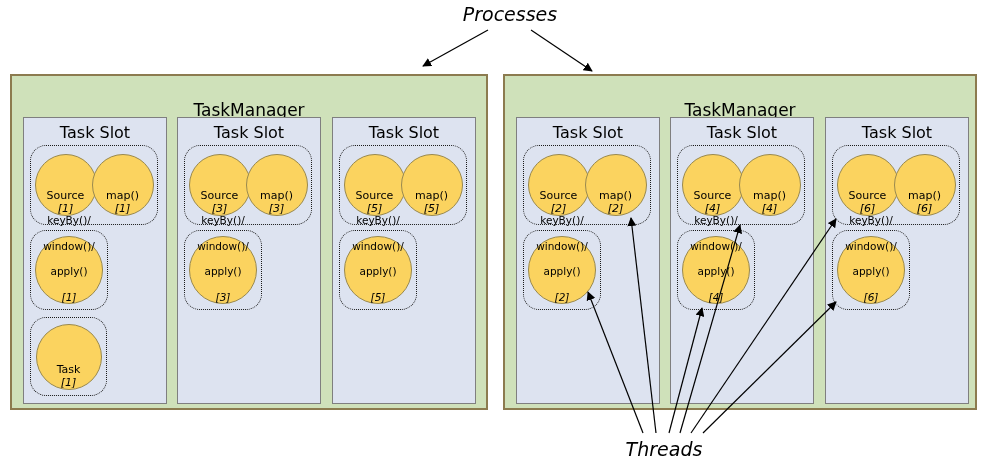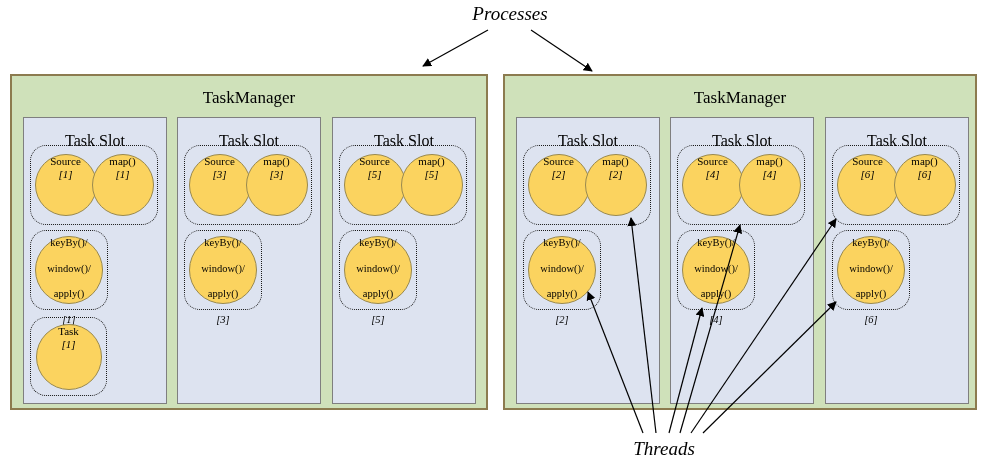--- a/index.html
+++ b/index.html
@@ -3,42 +3,42 @@
 <meta charset="utf-8">
 <style>
   :root{
     --tm-fill:#cfe1ba; --tm-border:#8c7b4f;
     --slot-fill:#dde3f0; --slot-border:#7f7f7f;
     --task-fill:#fbd35f; --task-border:#99894f;
     --arrow:#000000; --text:#000000;
   }
   *{box-sizing:border-box; margin:0; padding:0;}
   html,body{font-family:"DejaVu Sans","Liberation Sans",sans-serif; color:var(--text);}
-  .canvas{position:relative; width:985px; height:465px; background:#ffffff; overflow:hidden;font-family:Liberation Serif, serif;}
+  .canvas{position:relative; width:985px; height:465px; background:#ffffff; overflow:hidden;}
 
   .float-label{position:absolute; font-style:italic; font-size:19px; text-align:center; color:var(--text);}
   #processes-label{left:455px; top:3px; width:110px;}
   #threads-label{left:614px; top:438px; width:100px;}
 
   .tm{position:absolute; top:74px; height:336px; background:var(--tm-fill); border:2px solid var(--tm-border);}
   #tm-1{left:10px; width:478px;}
   #tm-2{left:503px; width:474px;}
-  .tm-title{text-align:center; padding-top:12px; font-size:17px;}
+  .tm-title{text-align:center; padding-top:24px; font-size:17px;}
 
   .slot{position:absolute; top:41px; width:144px; height:287px; background:var(--slot-fill); border:1px solid var(--slot-border);}
   .slot-p1{left:11px;} .slot-p2{left:165px;} .slot-p3{left:320px;}
-  .slot-title{text-align:center; padding-top:14px; font-size:16px;}
+  .slot-title{text-align:center; padding-top:5px; font-size:16px;}
 
   .group{position:absolute; border:1px dotted #1a1a1a; border-radius:16px;}
   .group.pipeline{left:6px; top:27px; width:128px; height:80px; display:flex; align-items:center; justify-content:center;}
   .group.keyby{left:6px; top:112px; width:78px; height:80px; display:flex; align-items:center; justify-content:center;}
   .group.sink{left:6px; top:199px; width:77px; height:79px; display:flex; align-items:center; justify-content:center;}
 
   .task-circle{background:var(--task-fill); border:1px solid var(--task-border); border-radius:50%;
-    display:flex; flex-direction:column; align-items:center; justify-content:flex-start;
+    display:flex; flex-direction:column; align-items:center; justify-content:flex-end;
     font-size:11px; line-height:13px; text-align:center; flex:0 0 auto;}
   .task-circle .idx{font-style:italic;}
   .c-small{width:62px; height:62px;}
   .c-map{margin-left:-5px; position:relative; z-index:2;}
   .c-big{width:68px; height:68px; font-size:10.5px; line-height:12.5px;gap:13px;}
   .c-sink{width:66px; height:66px;}
 
   #arrow-layer{position:absolute; left:0; top:0; width:985px; height:465px; pointer-events:none; z-index:5;}
   #arrow-layer line{stroke:var(--arrow); stroke-width:1.2;}
 </style>

